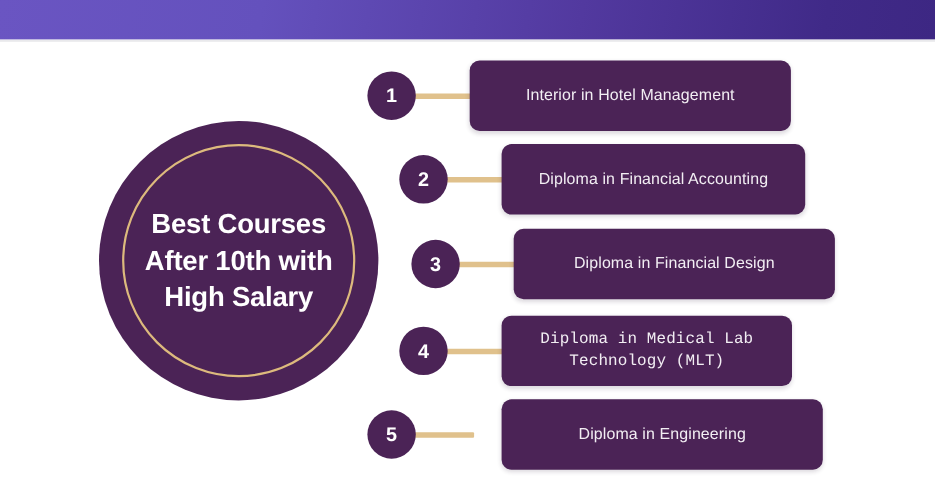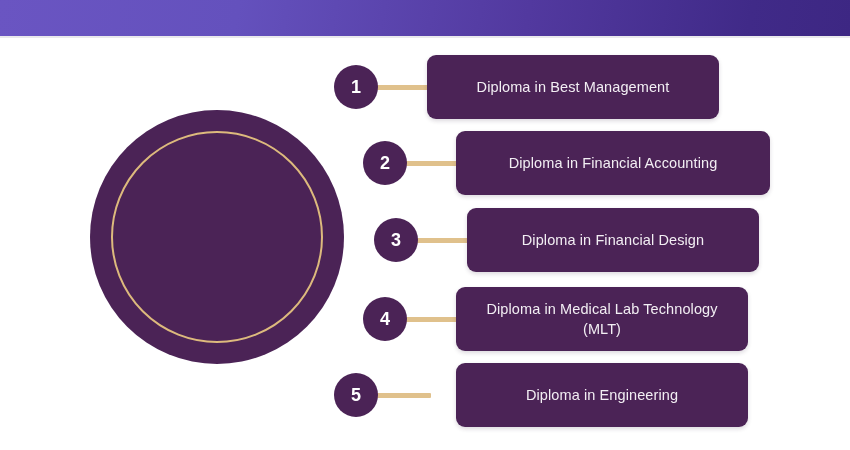--- a/index.html
+++ b/index.html
@@ -154,56 +154,57 @@
     box-shadow: 0 2px 4px rgba(40, 18, 48, 0.16);
   }
 
   
   .row-1 { left: 334px; top: 55px; }
   .row-1 .connector { width: 56px; }
   .row-1 .card { width: 292px; }
 
   .row-2 { left: 363px; top: 131px; }
   .row-2 .connector { width: 56px; }
-  .row-2 .card { width: 314px; }
+  .row-2 .card { width: 276px; }
 
   .row-3 { left: 374px; top: 208px; }
   .row-3 .connector { width: 56px; }
   .row-3 .card { width: 292px; }
 
   .row-4 { left: 363px; top: 287px; }
   .row-4 .connector { width: 56px; }
-  .row-4 .card { width: 292px; }
+  .row-4 .card { width: 264px; font-family: Liberation Mono, monospace; }
 
   .row-5 { left: 334px; top: 363px; }
   .row-5 .connector { width: 56px; }
   .row-5 .card { width: 292px; margin-left: 29px; }
 </style>
 </head>
 <body>
 
 <div id="infographic">
 
   <div class="header-bar"></div>
   <div class="header-rule"></div>
 
   <div class="brand-logo">
     <span class="brand-the">the</span><span class="brand-knowledge">knowledge</span><span class="brand-academy">academy</span>
   </div>
 
   <div class="hero-circle">
     <div class="hero-ring"></div>
+    <div class="hero-title">Best Courses After 10th with High Salary</div>
   </div>
 
   <div class="rows">
 
     <div class="row row-1">
       <div class="num-badge">1</div>
       <div class="connector"></div>
-      <div class="card">Diploma in Best Management</div>
+      <div class="card">Interior in Hotel Management</div>
     </div>
 
     <div class="row row-2">
       <div class="num-badge">2</div>
       <div class="connector"></div>
       <div class="card">Diploma in Financial Accounting</div>
     </div>
 
     <div class="row row-3">
       <div class="num-badge">3</div>

